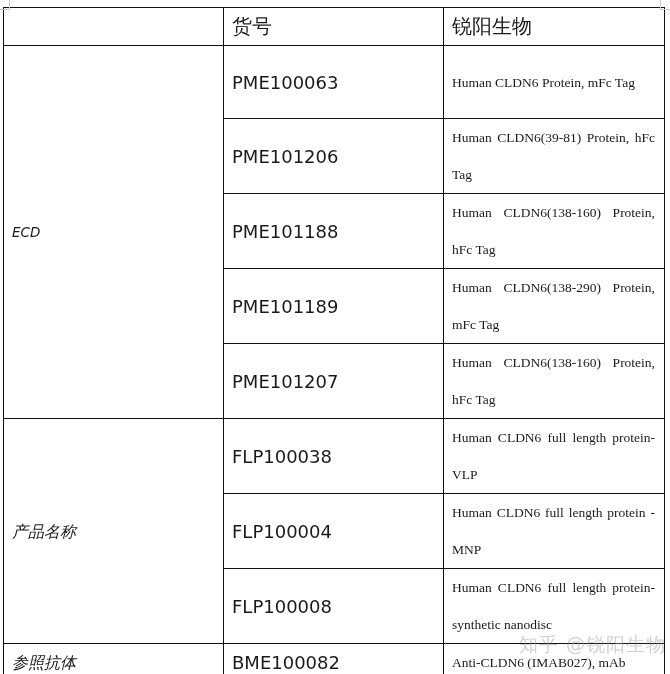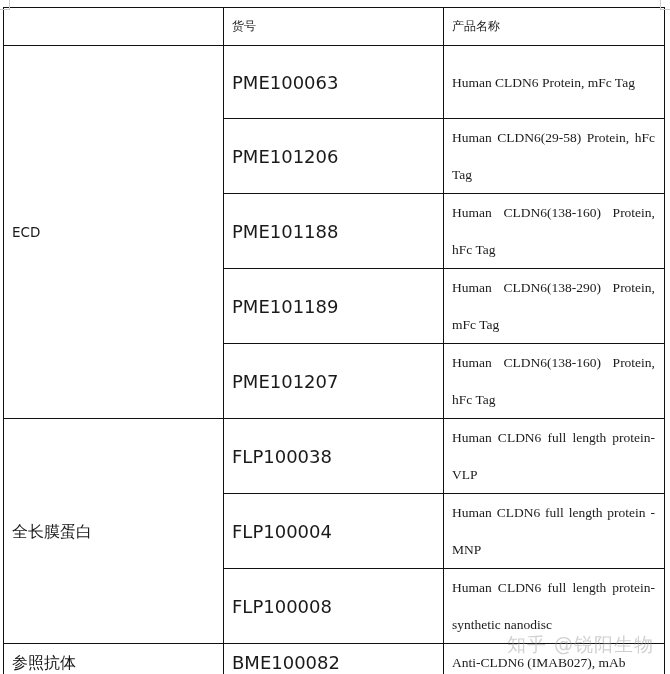--- a/index.html
+++ b/index.html
@@ -3,70 +3,70 @@
 <meta charset="utf-8">
 <style>
   html, body { margin: 0; padding: 0; background: #ffffff; }
   body { width: 670px; height: 674px; position: relative; overflow: hidden;
          font-family: "DejaVu Sans", "Liberation Sans", sans-serif; color: #1a1a1a; }
   table { position: absolute; left: 3px; top: 7px; border-collapse: collapse;
           table-layout: fixed; width: 661px; }
   td { border: 1.5px solid #111; vertical-align: middle; padding: 0 8px;
        font-size: 18px; line-height: 37px; }
   col.c1 { width: 220px; } col.c2 { width: 220px; } col.c3 { width: 221px; }
-  tr.hdr td { height: 36px; font-size: 12px; }
+  tr.hdr td { height: 36px; font-size: 20px; }
   tr.r td { height: 72px; }
   tr.last td { height: 36px; }
-  td.cat { font-size: 13.5px; }
+  td.cat { font-size: 13.5px; font-style: italic; }
   td.cat.cn { font-size: 16px; }
   td.name { text-align: justify; text-align-last: left; padding-right: 9px; line-height: 37px; font-size: 13.5px; font-family: Liberation Serif, serif; }
-  .watermark { position: absolute; right: 16px; top: 632px; font-size: 19px; color: rgba(150,150,150,0.45);
+  .watermark { position: absolute; right: 4px; top: 632px; font-size: 19px; color: rgba(150,150,150,0.45);
                pointer-events: none; letter-spacing: 1px; }
   .corner { position: absolute; width: 9px; height: 9px; border: 1px solid #ccc; }
 </style>
 </head>
 <body>
 
 <table>
   <colgroup>
       <col class="c1">
       <col class="c2">
       <col class="c3">
     </colgroup>
   <tbody>
       <tr class="hdr">
     <td></td>
     <td>货号</td>
-    <td>产品名称</td>
+    <td>锐阳生物</td>
   </tr>
 
   <tr class="r">
     <td rowspan="5" class="cat">ECD</td>
     <td>PME100063</td>
     <td class="name">Human CLDN6 Protein, mFc Tag</td>
   </tr>
   <tr class="r">
     <td>PME101206</td>
-    <td class="name">Human CLDN6(29-58) Protein, hFc Tag</td>
+    <td class="name">Human CLDN6(39-81) Protein, hFc Tag</td>
   </tr>
   <tr class="r">
     <td>PME101188</td>
     <td class="name">Human CLDN6(138-160) Protein, hFc Tag</td>
   </tr>
   <tr class="r">
     <td>PME101189</td>
     <td class="name">Human CLDN6(138-290) Protein, mFc Tag</td>
   </tr>
   <tr class="r">
     <td>PME101207</td>
     <td class="name">Human CLDN6(138-160) Protein, hFc Tag</td>
   </tr>
 
   <tr class="r">
-    <td rowspan="3" class="cat cn">全长膜蛋白</td>
+    <td rowspan="3" class="cat cn">产品名称</td>
     <td>FLP100038</td>
     <td class="name">Human CLDN6 full length protein-VLP</td>
   </tr>
   <tr class="r">
     <td>FLP100004</td>
     <td class="name">Human CLDN6 full length protein -MNP</td>
   </tr>
   <tr class="r">
     <td>FLP100008</td>
     <td class="name">Human CLDN6 full length protein-synthetic nanodisc</td>

